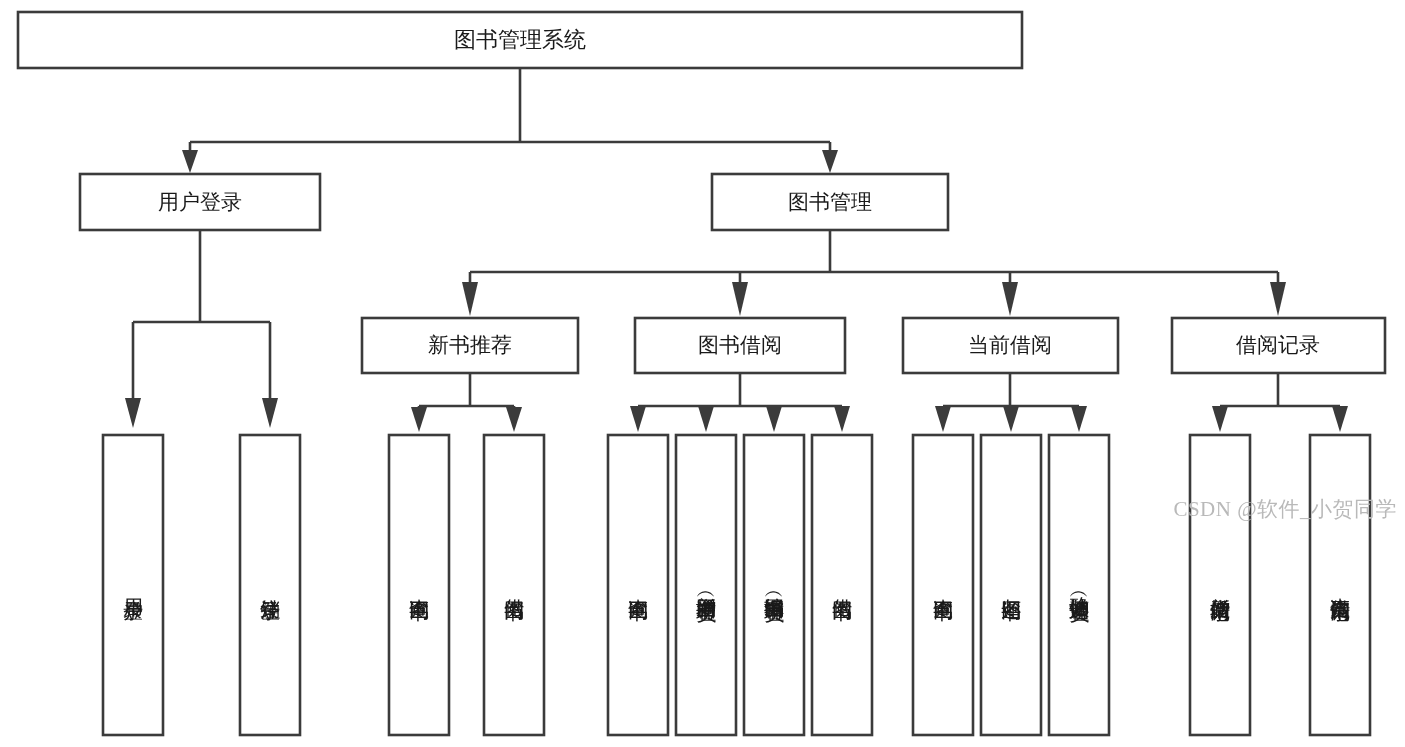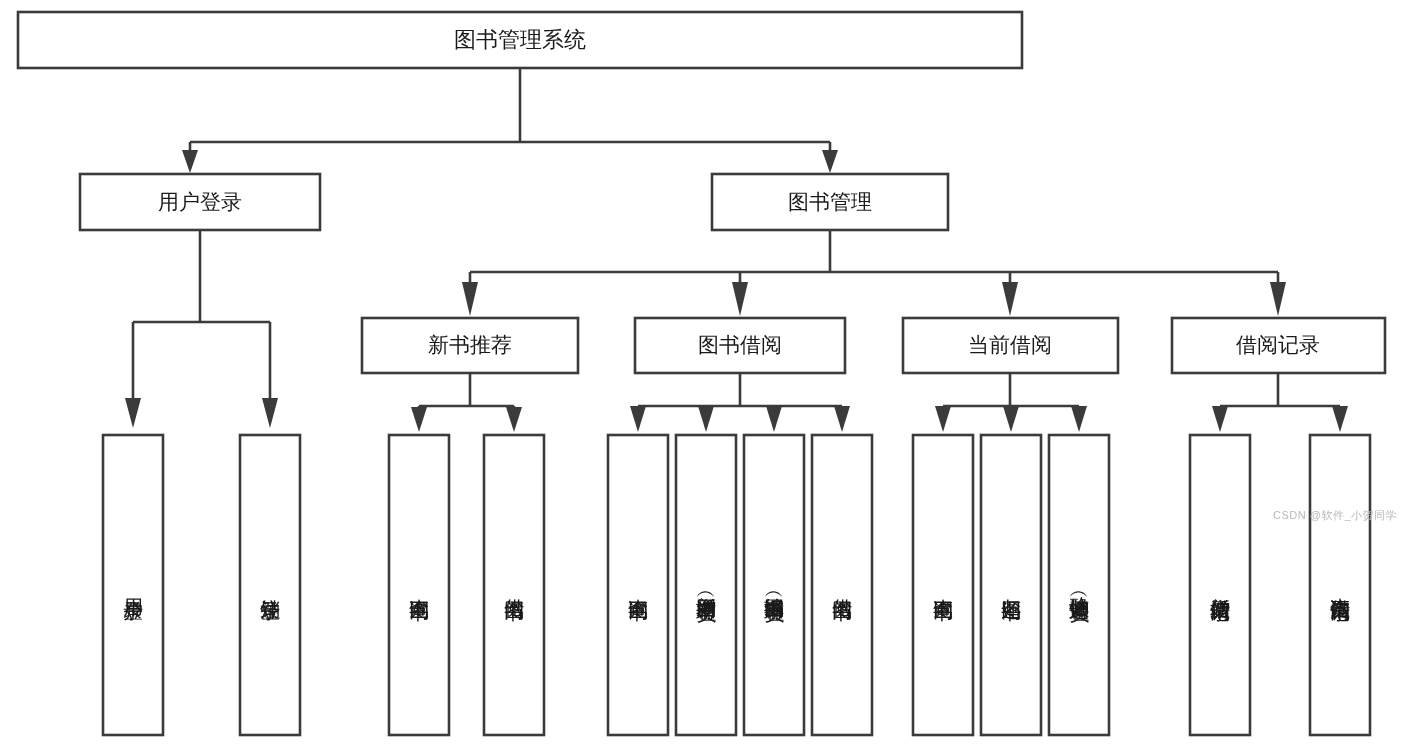--- a/index.html
+++ b/index.html
@@ -23,22 +23,22 @@
   .vlabel{
     position:absolute;
     display:flex;align-items:center;justify-content:center;
     writing-mode:vertical-rl;text-orientation:upright;
     font-family:"Liberation Sans","DejaVu Sans",sans-serif;
     font-size:20px;line-height:1.08;letter-spacing:1px;
     color:#1a1a1a;white-space:nowrap;pointer-events:none;
   }
   .watermark{
     position:absolute;right:8px;bottom:4px;
-    font-family:Liberation Sans, sans-serif;
-    font-size:11px;color:#b9b9b9;letter-spacing:.5px;white-space:nowrap;
+    font-family:Liberation Serif, serif;
+    font-size:21px;color:#b9b9b9;letter-spacing:.5px;white-space:nowrap;
   }
 </style>
 </head>
 <body>
 
 <div id="diagram-root">
 
   <svg id="flow" viewBox="0 0 1405 747">
 
     <rect class="node-box" x="18" y="12" width="1004" height="56"></rect>

